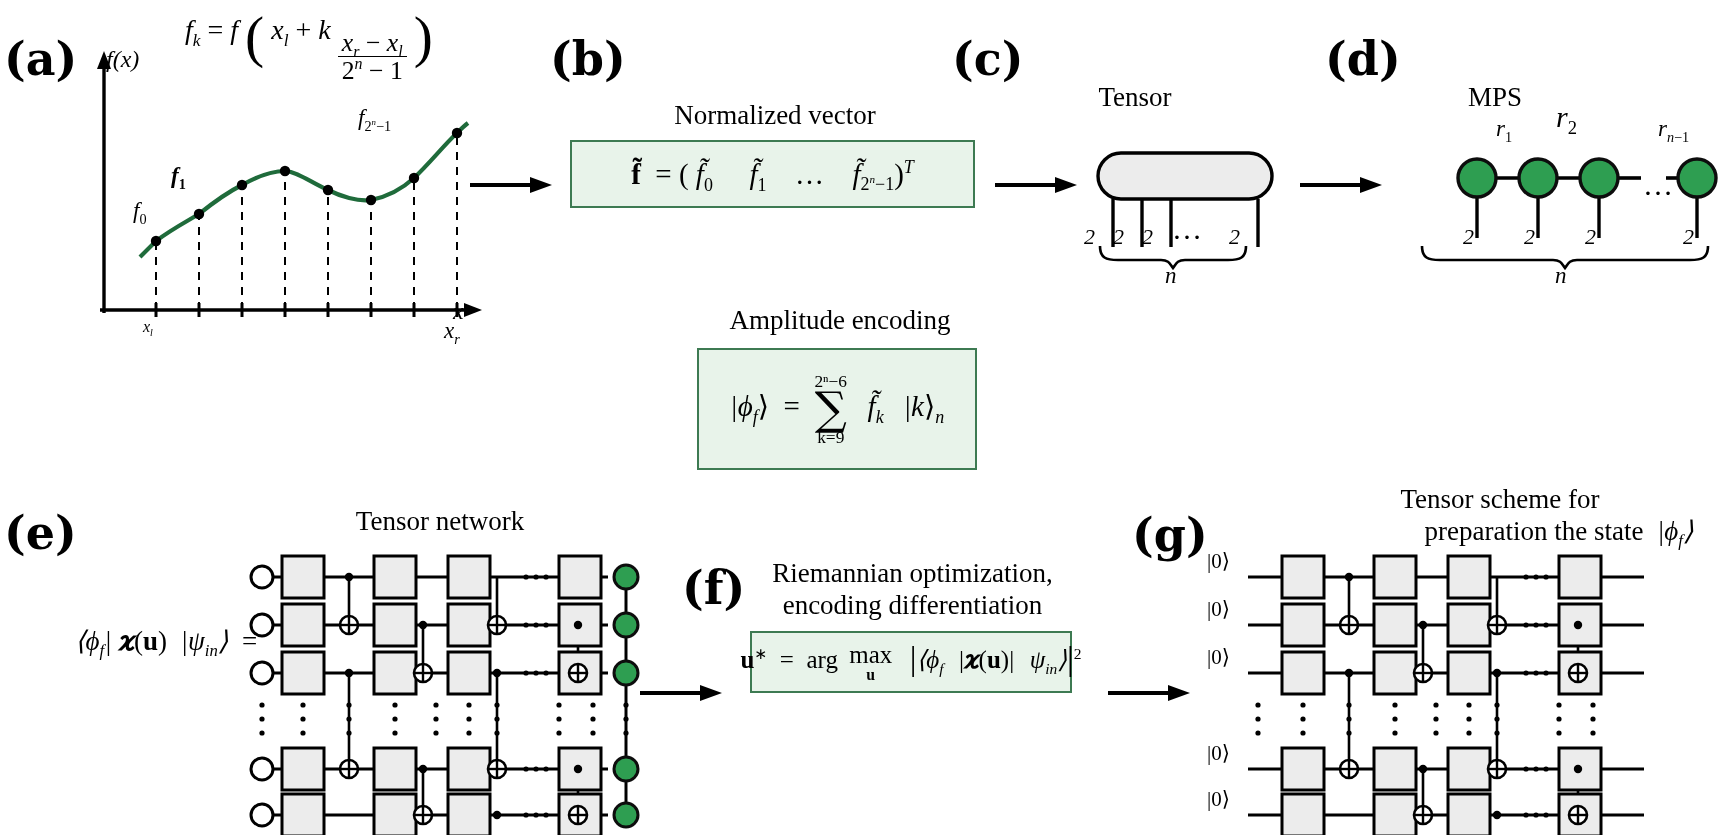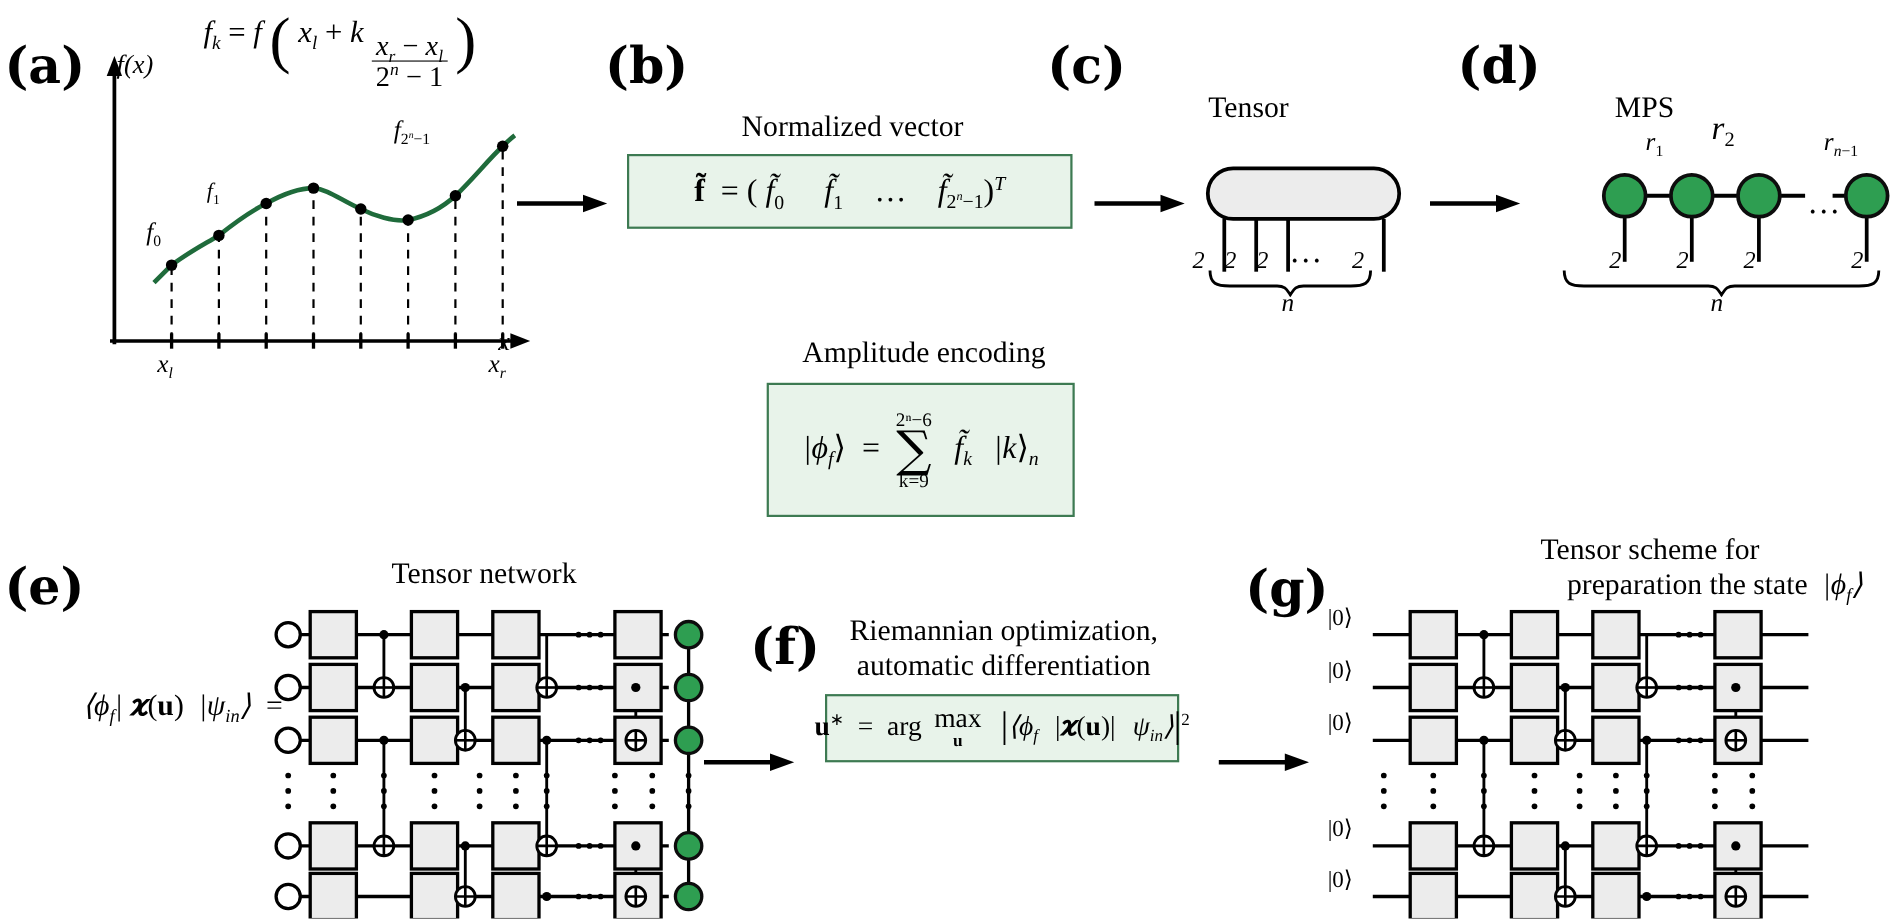--- a/index.html
+++ b/index.html
@@ -97,24 +97,24 @@
       <circle cx="342" cy="133" r="5.2"></circle>
       <circle cx="385" cy="88" r="5.2"></circle>
     </g>
   </svg>
 </div>
 
 <div class="abs lbl" style="left:106px;top:46px;font-size:24px;"><i>f</i>(<i>x</i>)</div>
 <div class="abs lbl" style="left:453px;top:298px;font-size:24px;"><i>x</i></div>
 
 <div class="abs lbl" style="left:133px;top:198px;font-size:23px;"><i>f</i><sub>0</sub></div>
-<div class="abs lbl" style="left:188px;top:163px;font-size:20px;"><i>f</i><sub>1</sub></div>
+<div class="abs lbl" style="left:171px;top:163px;font-size:23px;font-weight:bold;"><i>f</i><sub>1</sub></div>
 <div class="abs lbl" style="left:358px;top:105px;font-size:23px;"><i>f</i><sub>2<sup><i>n</i></sup>−1</sub></div>
 
-<div class="abs lbl" style="left:143px;top:318px;font-size:23px;"><i>x</i><sub><i>l</i></sub></div>
+<div class="abs lbl" style="left:143px;top:318px;font-size:16px;"><i>x</i><sub><i>l</i></sub></div>
 <div class="abs lbl" style="left:444px;top:318px;font-size:23px;"><i>x</i><sub><i>r</i></sub></div>
 
 <div class="abs" style="left:470px;top:172px;">
   <svg width="85" height="26" viewBox="0 0 85 26">
     <line x1="0" y1="13" x2="66" y2="13" stroke="#000" stroke-width="4"></line>
     <polygon points="82,13 60,5 60,21" fill="#000"></polygon>
   </svg>
 </div>
 
 <div class="abs panel-letter" style="left:550px;top:36px;">(b)</div>
@@ -414,21 +414,21 @@
 <div class="abs" style="left:640px;top:680px;">
   <svg width="85" height="26" viewBox="0 0 85 26">
     <line x1="0" y1="13" x2="66" y2="13" stroke="#000" stroke-width="4"></line>
     <polygon points="82,13 60,5 60,21" fill="#000"></polygon>
   </svg>
 </div>
 
 <div class="abs panel-letter" style="left:682px;top:565px;">(f)</div>
 
 <div class="abs ttl" style="left:740px;top:558px;width:345px;text-align:center;">Riemannian optimization,</div>
-<div class="abs ttl" style="left:740px;top:590px;width:345px;">automatic differentiation</div>
+<div class="abs ttl" style="left:740px;top:590px;width:345px;">encoding differentiation</div>
 
 <div class="abs mathbox" style="left:750px;top:631px;width:322px;height:62px;">
   <span class="math" style="font-size:25px;">
     <span class="bf">u</span><sup>∗</sup>
     <span class="up">&nbsp;=&nbsp;</span>
     <span class="up">arg</span> 
     <span class="stack">
       <span class="mid up">max</span>
       <span class="bot"><span class="bf" style="font-size:1.05em;">u</span></span>
     </span>

